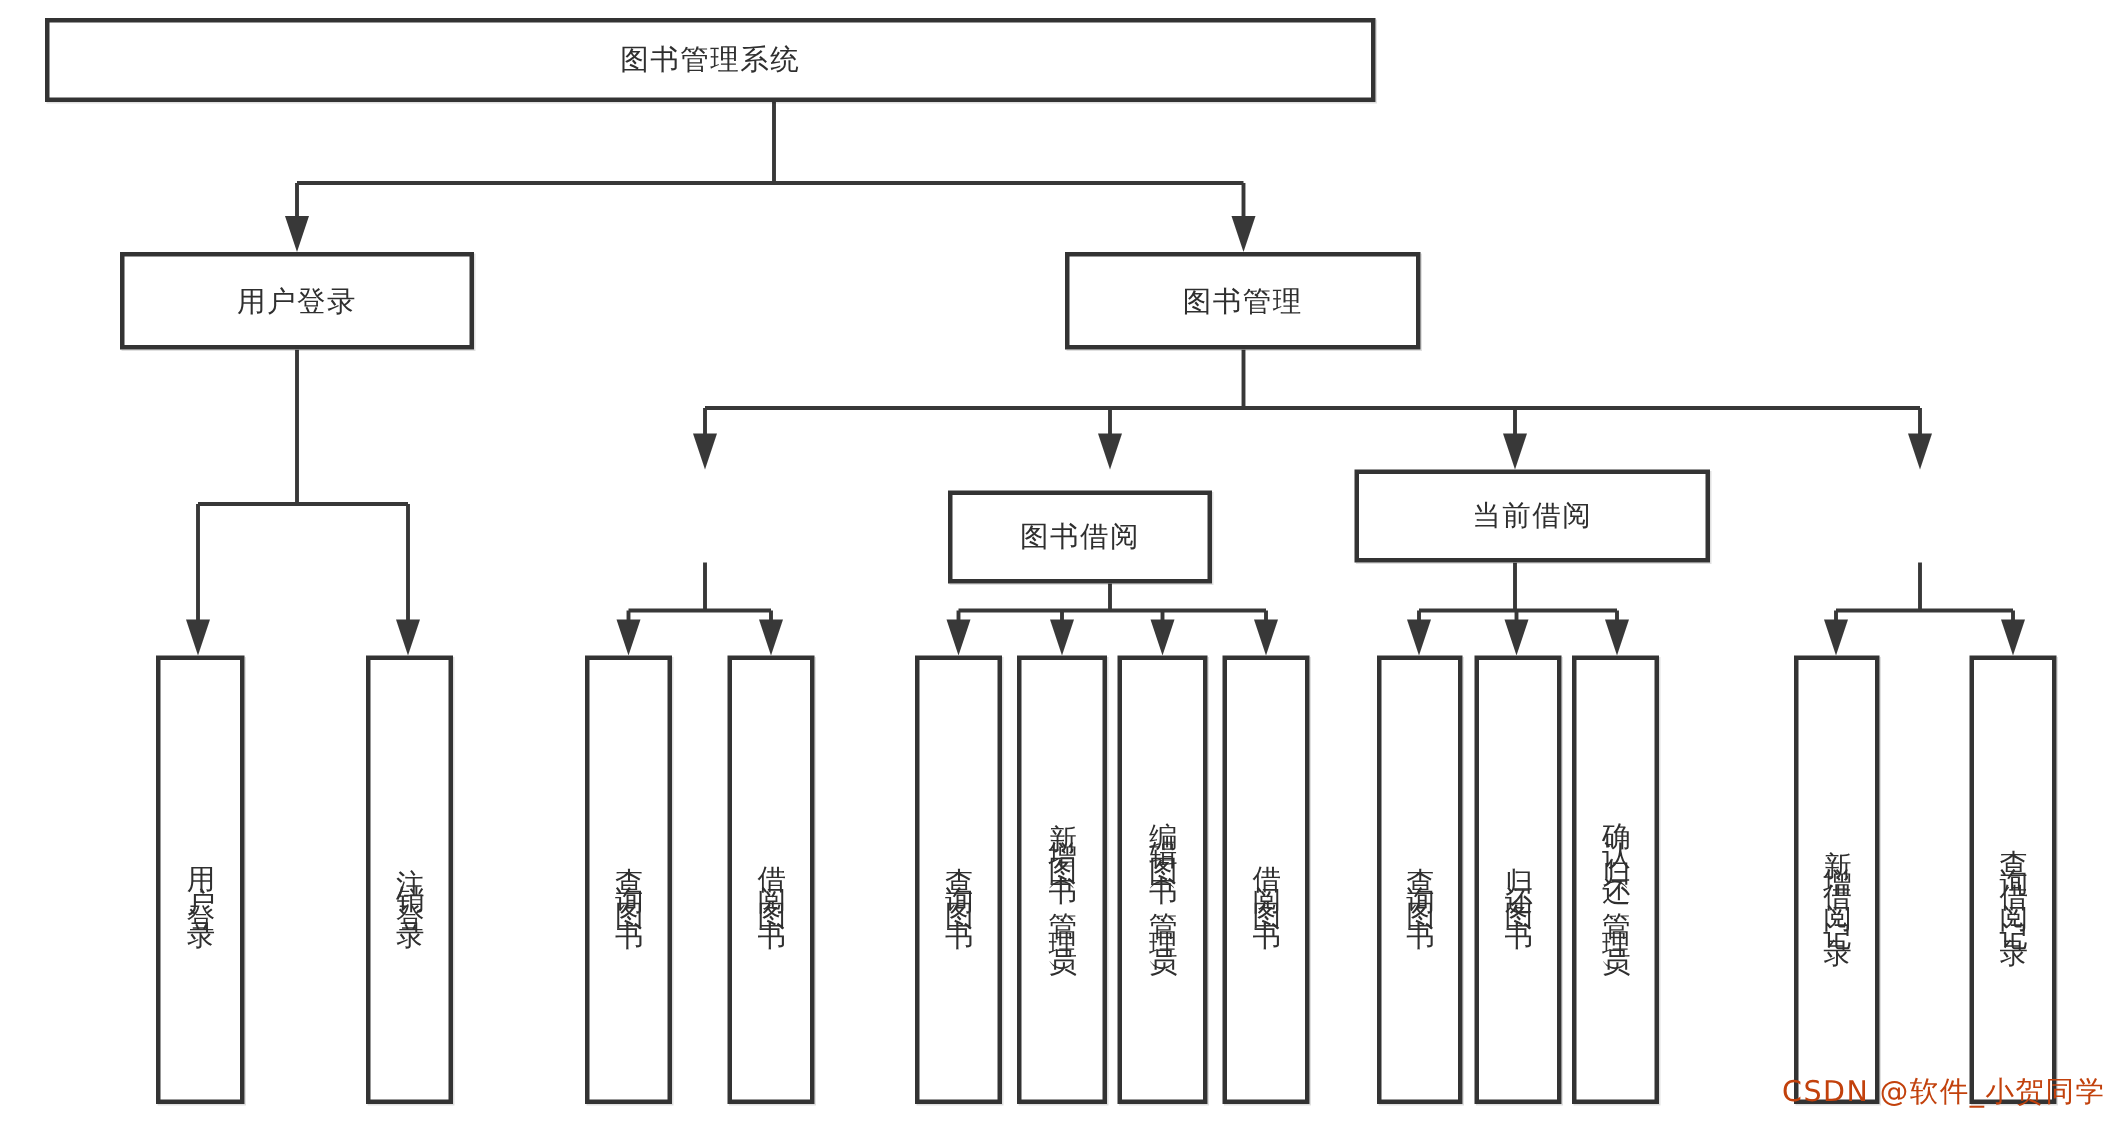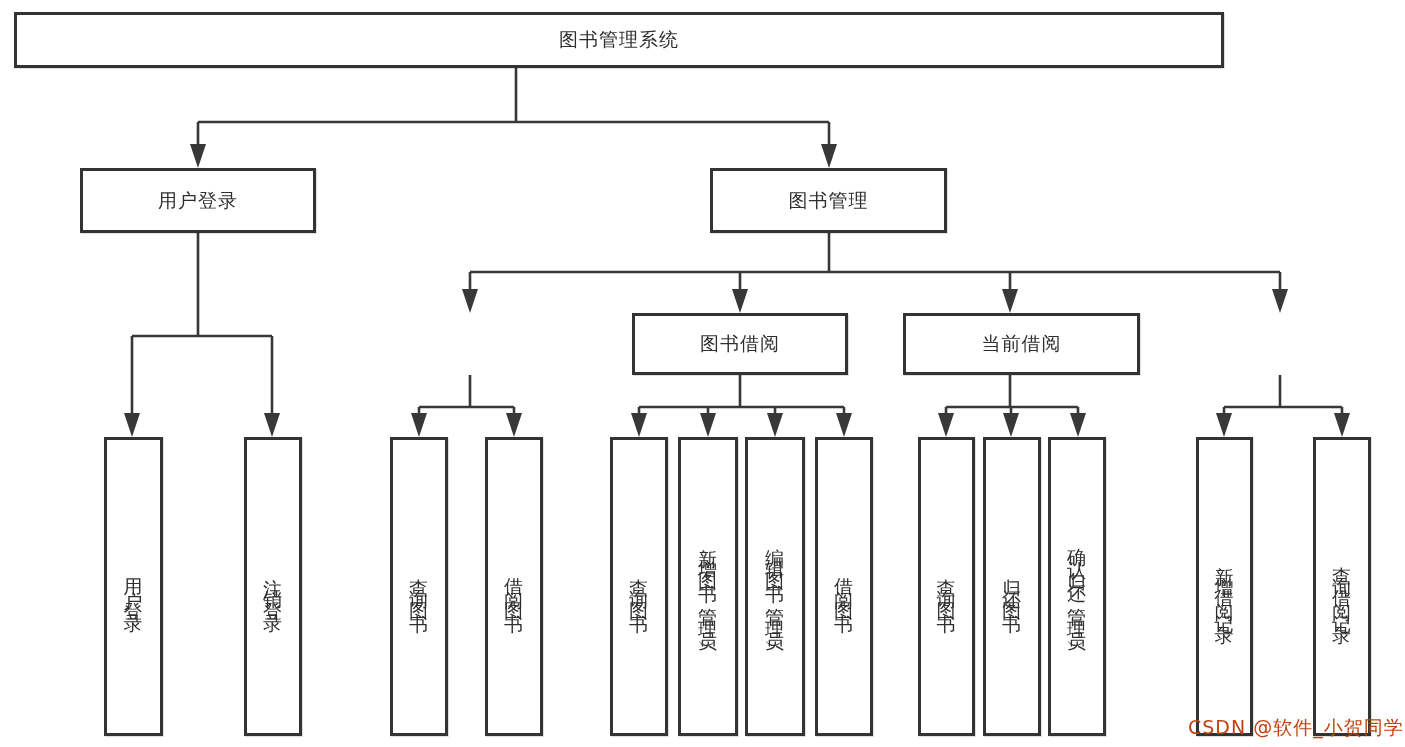--- a/index.html
+++ b/index.html
@@ -112,26 +112,26 @@
       <polygon points="767,413 783,413 775,437"></polygon>
       <polygon points="836,413 852,413 844,437"></polygon>
       <polygon points="938,413 954,413 946,437"></polygon>
       <polygon points="1003,413 1019,413 1011,437"></polygon>
       <polygon points="1070,413 1086,413 1078,437"></polygon>
       <polygon points="1216,413 1232,413 1224,437"></polygon>
       <polygon points="1334,413 1350,413 1342,437"></polygon>
     </g>
   </svg>
 
-  <div class="node" style="left:14px; top:12px; width:1210px; height:56px;">图书管理系统</div>
+  <div class="node" style="left:30px; top:12px; width:887px; height:56px;">图书管理系统</div>
 
   <div class="node" style="left:80px; top:168px; width:236px; height:65px;">用户登录</div>
   <div class="node" style="left:710px; top:168px; width:237px; height:65px;">图书管理</div>
 
-  <div class="node" style="left:632px; top:313px; width:216px; height:62px;">图书借阅</div>
+  <div class="node" style="left:632px; top:327px; width:176px; height:62px;">图书借阅</div>
   <div class="node" style="left:903px; top:313px; width:237px; height:62px;">当前借阅</div>
 
   <div class="node vbox" style="left:104px; top:437px; width:59px; height:299px;">用户登录</div>
   <div class="node vbox" style="left:244px; top:437px; width:58px; height:299px;">注销登录</div>
 
   <div class="node vbox" style="left:390px; top:437px; width:58px; height:299px;">查询图书</div>
   <div class="node vbox" style="left:485px; top:437px; width:58px; height:299px;">借阅图书</div>
 
   <div class="node vbox" style="left:610px; top:437px; width:58px; height:299px;">查询图书</div>
   <div class="node vbox" style="left:678px; top:437px; width:60px; height:299px;">新增图书（管理员）</div>

